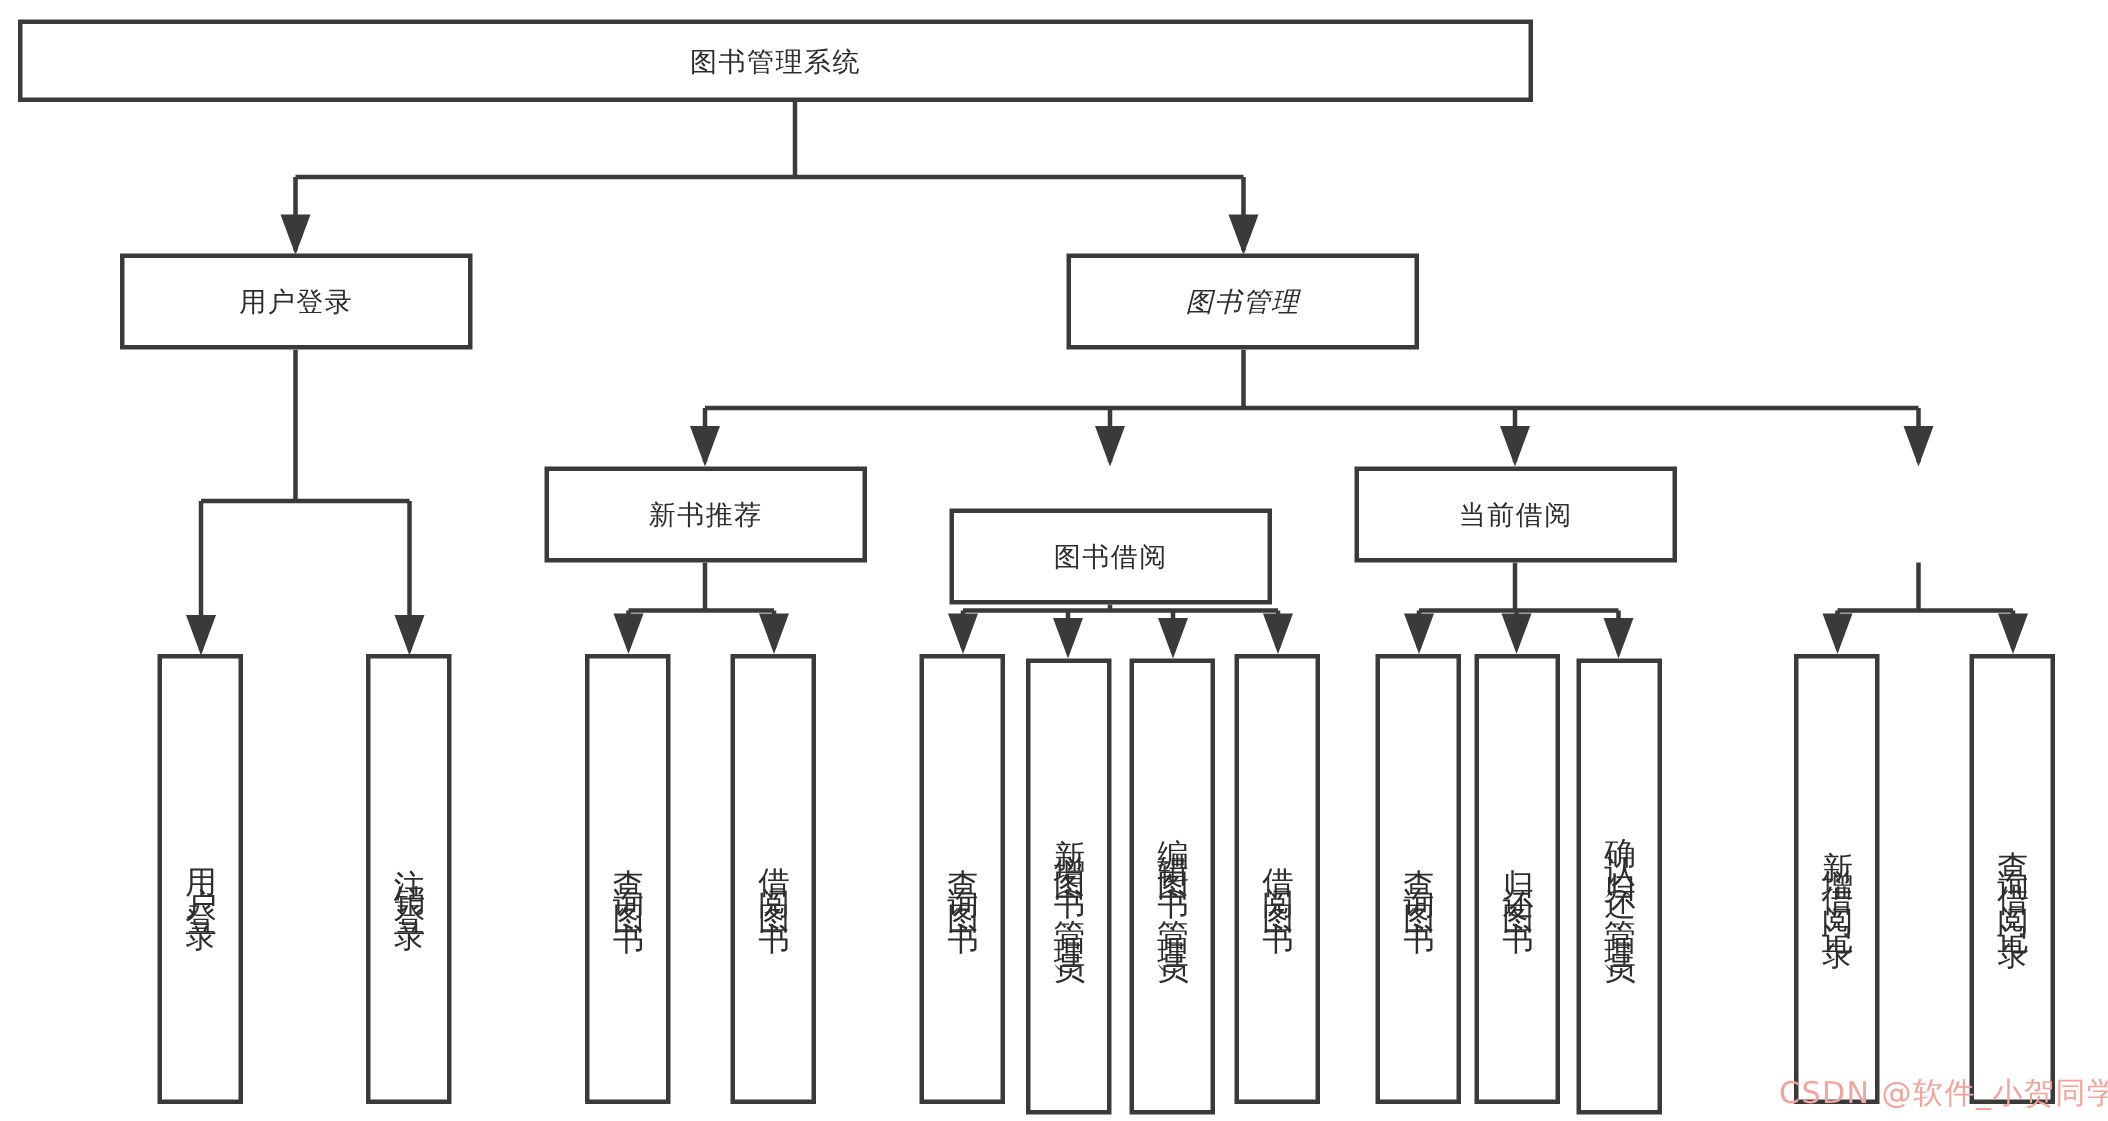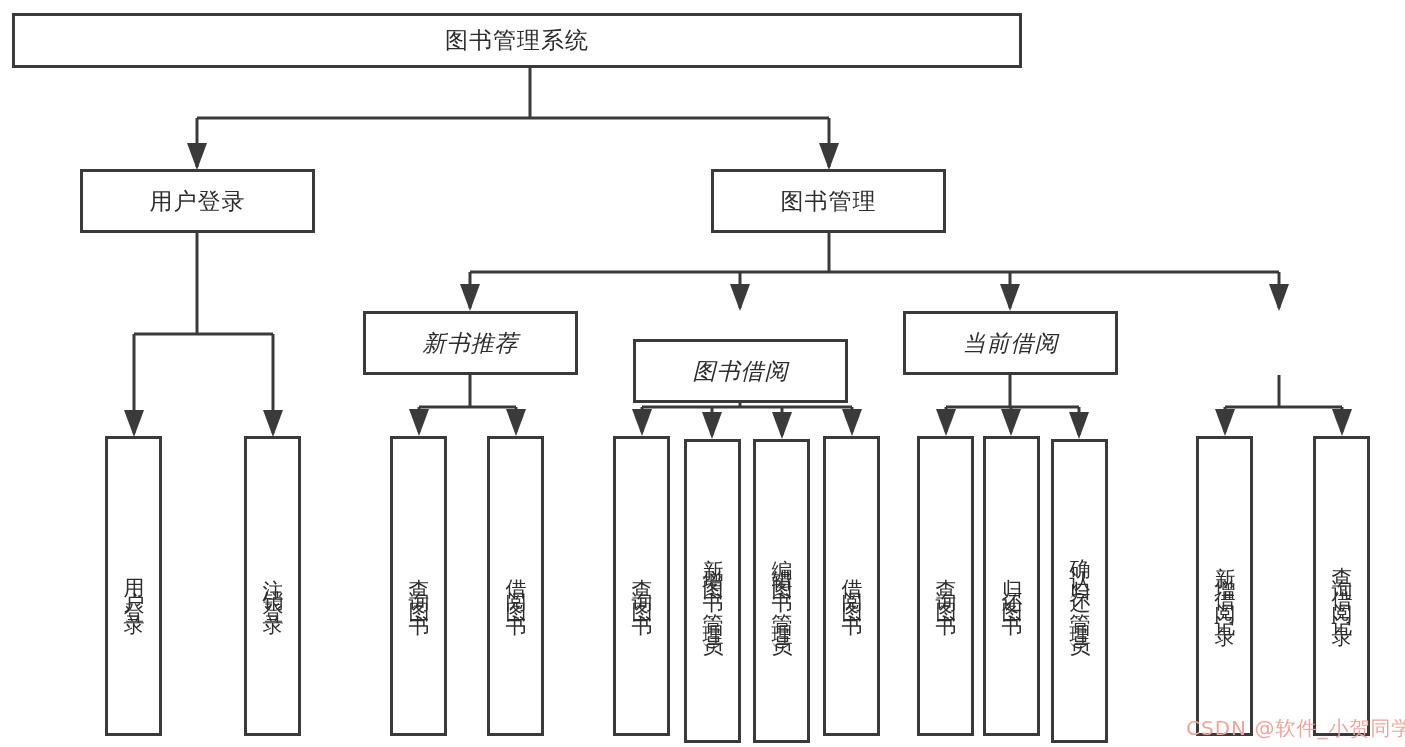--- a/index.html
+++ b/index.html
@@ -23,24 +23,24 @@
   .ah{fill:var(--line);stroke:none;}
   .node{
     position:absolute;
     box-sizing:border-box;
     background:#fff;
     border:3px solid var(--line);
     display:flex;align-items:center;justify-content:center;
     z-index:2;
     text-align:center;
   }
-  .h-node{font-size:23px;letter-spacing:1px;}
+  .h-node{font-size:18px;letter-spacing:1px;}
   .root{left:12px;top:13px;width:1010px;height:55px;}
   .lvl2{top:169px;width:235px;height:64px;}
-  .lvl3{top:311px;width:215px;height:64px;font-style:italic;}
+  .lvl3{top:311px;width:215px;height:64px;}
   .leaf{
     top:436px;width:57px;height:300px;
     font-size:21px;
   }
   .leaf .vtxt{
     writing-mode:vertical-rl;
     text-orientation:mixed;
     letter-spacing:12px;
     line-height:1;
     white-space:nowrap;
@@ -123,21 +123,21 @@
     <polygon class="ah" points="1332,409 1352,409 1342,436"></polygon>
   </svg>
 
   <div class="node h-node root">
     <span>图书管理系统</span>
   </div>
 
   <div class="node h-node lvl2" style="left:80px;">
     <span>用户登录</span>
   </div>
-  <div class="node h-node lvl2" style="left:711px;">
+  <div class="node h-node lvl2" style="left:711px;font-style:italic;">
     <span>图书管理</span>
   </div>
 
   <div class="node h-node lvl3" style="left:363px;">
     <span>新书推荐</span>
   </div>
   <div class="node h-node lvl3" style="left:633px;margin-top:28px;">
     <span>图书借阅</span>
   </div>
   <div class="node h-node lvl3" style="left:903px;">

